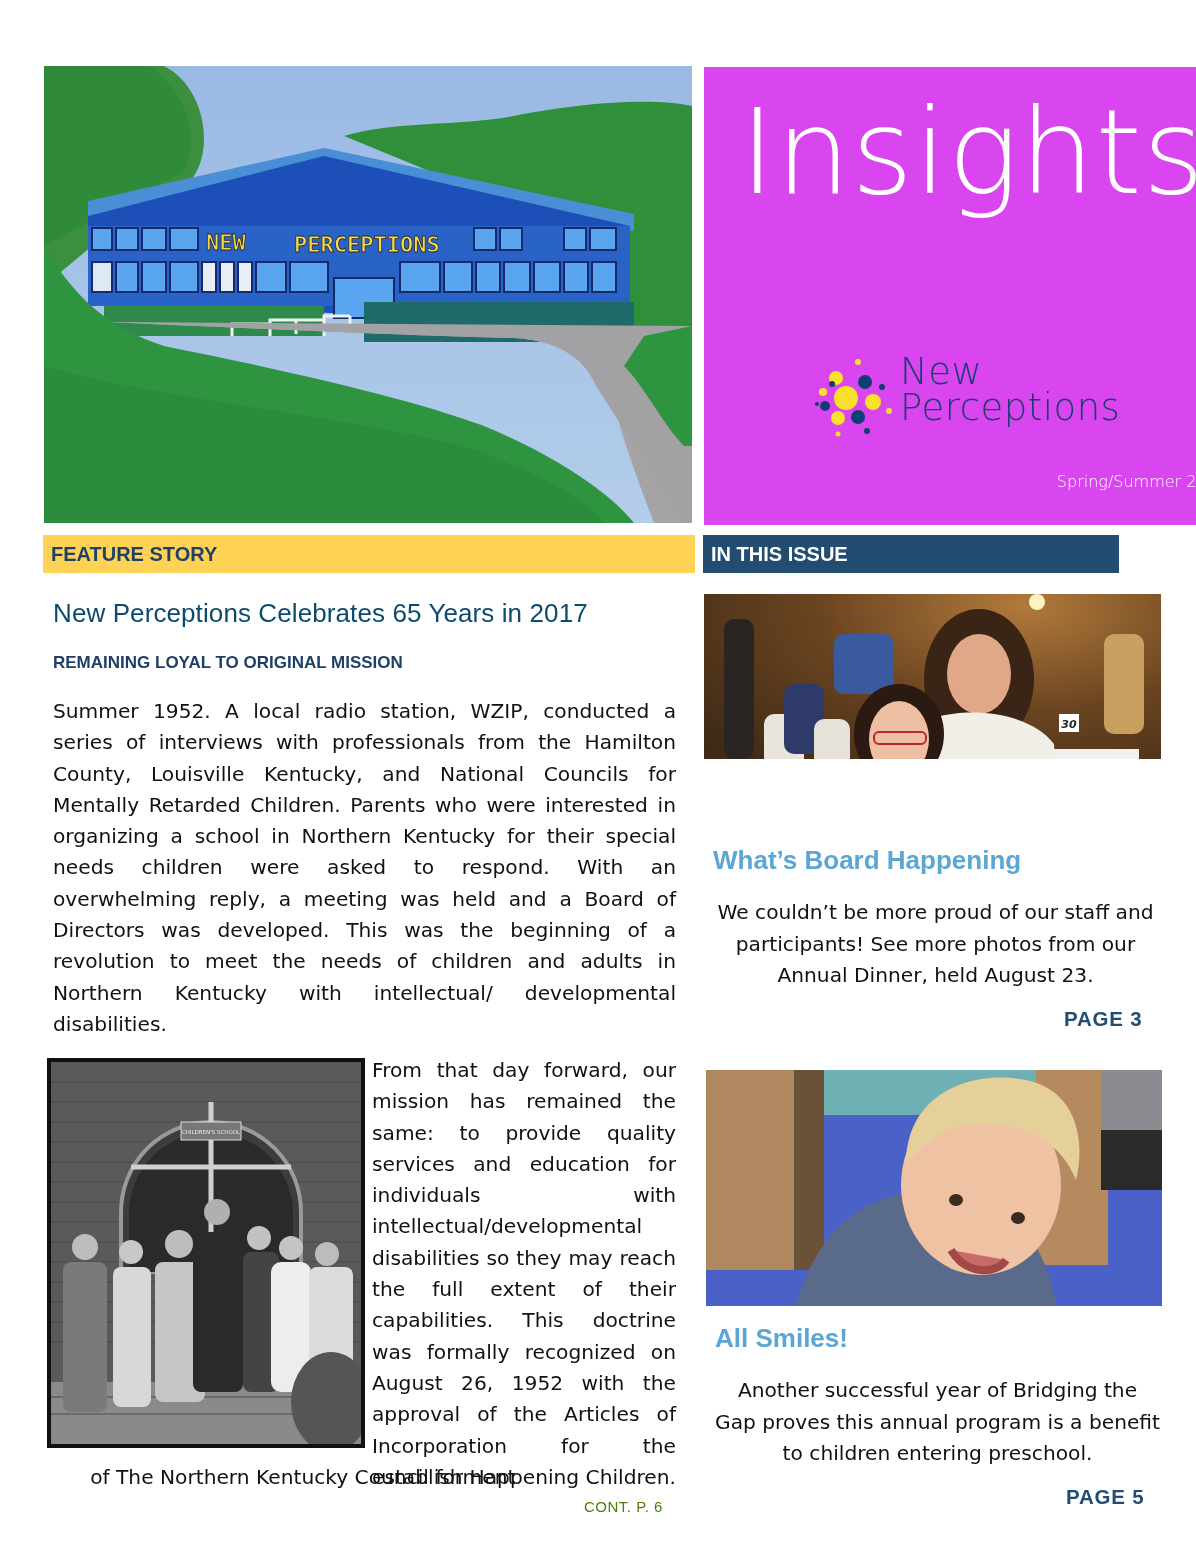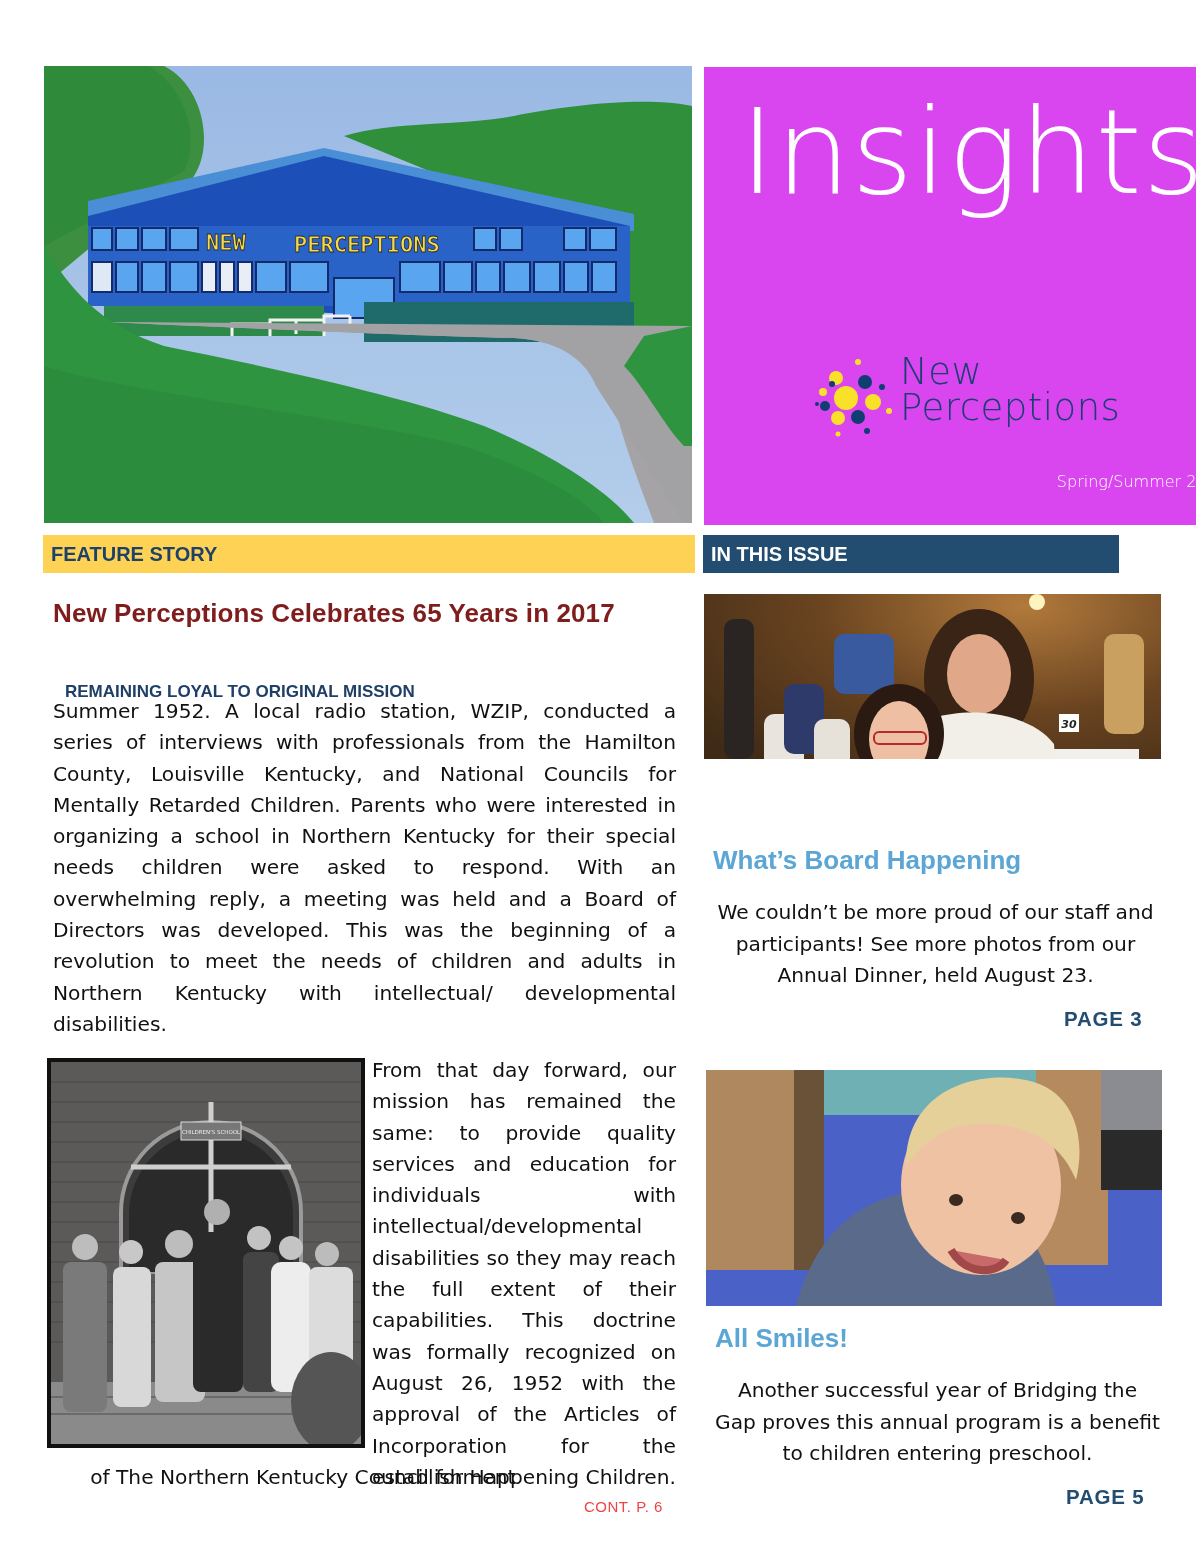--- a/index.html
+++ b/index.html
@@ -22,30 +22,30 @@
      line-height: 36px; font-weight: 300; letter-spacing: 0.5px; }
   #masthead .issue { position: absolute; right: 8px; top: 405px; font-size: 16px; color: #ffffff; font-weight: 300; }
 
   
   .bar { height: 38px; font-family: "Liberation Sans", sans-serif; font-weight: bold; font-size: 20px;
          line-height: 38px; padding-left: 8px; box-sizing: border-box; }
   #feature-bar { left: 43px; top: 535px; width: 652px; background: #fdd255; color: #1f4168; }
   #issue-bar { left: 703px; top: 535px; width: 416px; background: #224d70; color: #ffffff; }
 
   
-  #story-title { left: 53px; top: 598px; font-family: "Liberation Sans", sans-serif; font-weight: bold;
-       font-size: 26px; color: #7f1d1d; letter-spacing: 0.1px; }
-  #story-kicker { left: 53px; top: 682px; font-family: "Liberation Sans", sans-serif; font-weight: bold;
-       font-size: 17px; color: #1f3f66; margin-left: 12px; }
+  #story-title { left: 53px; top: 598px; font-family: "Liberation Sans", sans-serif; font-weight: normal;
+       font-size: 26px; color: #0c4a6e; letter-spacing: 0.1px; }
+  #story-kicker { left: 53px; top: 653px; font-family: "Liberation Sans", sans-serif; font-weight: bold;
+       font-size: 17px; color: #1f3f66; }
   .body-text { font-family: "DejaVu Sans", sans-serif; font-size: 20.2px; line-height: 31.3px; text-align: justify;
        color: #111; }
   #story-p1 { left: 53px; top: 696px; width: 623px; }
   #story-p2 { left: 372px; top: 1055px; width: 304px; }
   #story-p2-last { left: 53px; top: 1462px; width: 623px; text-align: right; }
-  #cont { left: 584px; top: 1498px; font-family: "Liberation Sans", sans-serif; font-size: 15px; color: #ef4444; letter-spacing: 0.5px; }
+  #cont { left: 584px; top: 1498px; font-family: "Liberation Sans", sans-serif; font-size: 15px; color: #4d7c0f; letter-spacing: 0.5px; }
 
   #historic-photo { left: 47px; top: 1058px; width: 318px; height: 390px; background: #111; padding: 4px; box-sizing: border-box; }
   #historic-photo svg { display: block; }
 
   
   .photo { overflow: hidden; }
   #dinner-photo { left: 704px; top: 594px; width: 457px; height: 165px; font-style: italic; }
   #child-photo { left: 706px; top: 1070px; width: 456px; height: 236px; }
   .side-title { font-family: "Liberation Sans", sans-serif; font-weight: bold; font-size: 26px; color: #5ba6d5; }
   .side-text { font-family: "DejaVu Sans", sans-serif; font-size: 20.2px; line-height: 31.5px; color: #111; width: 445px; text-align: center; }

